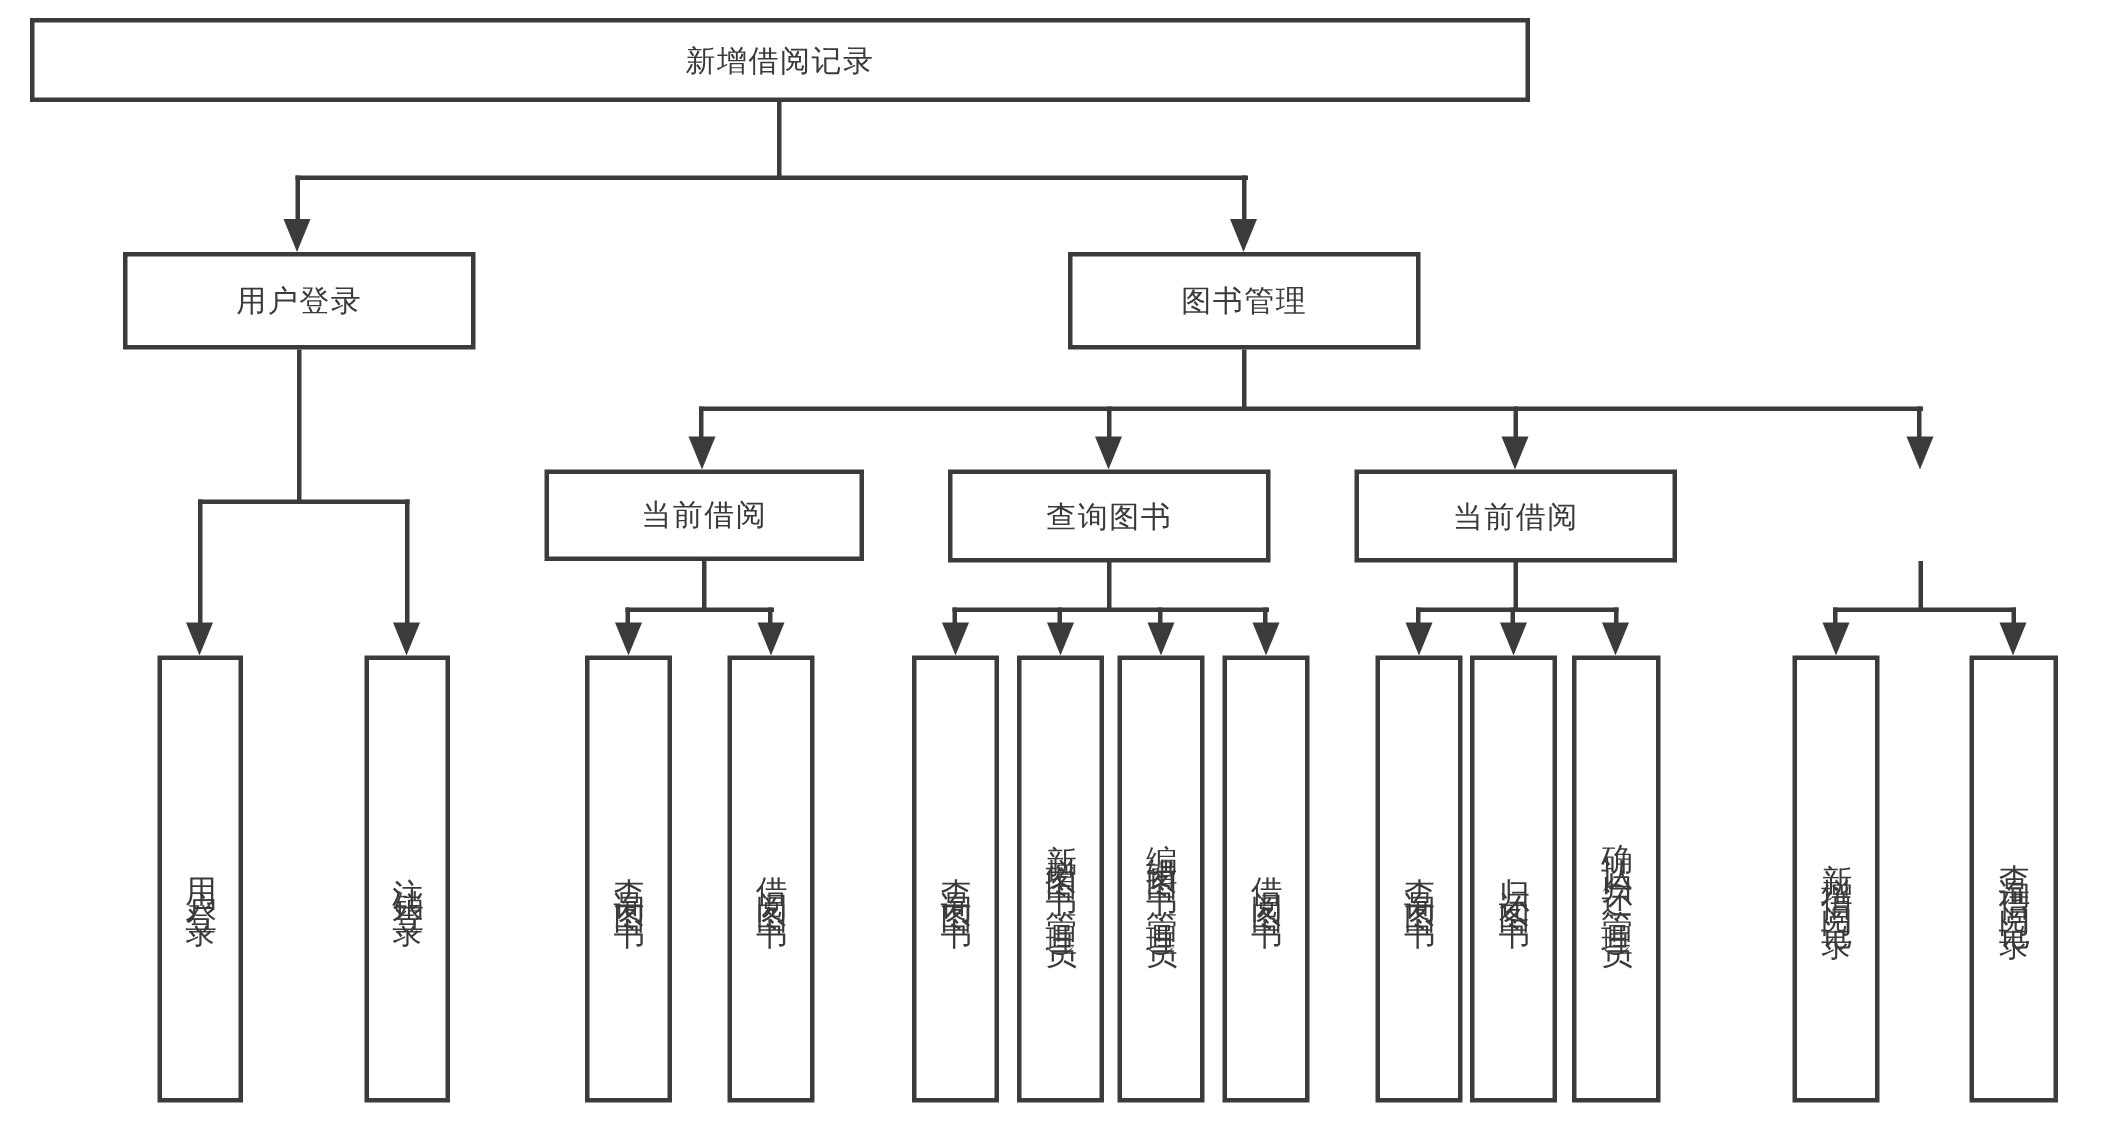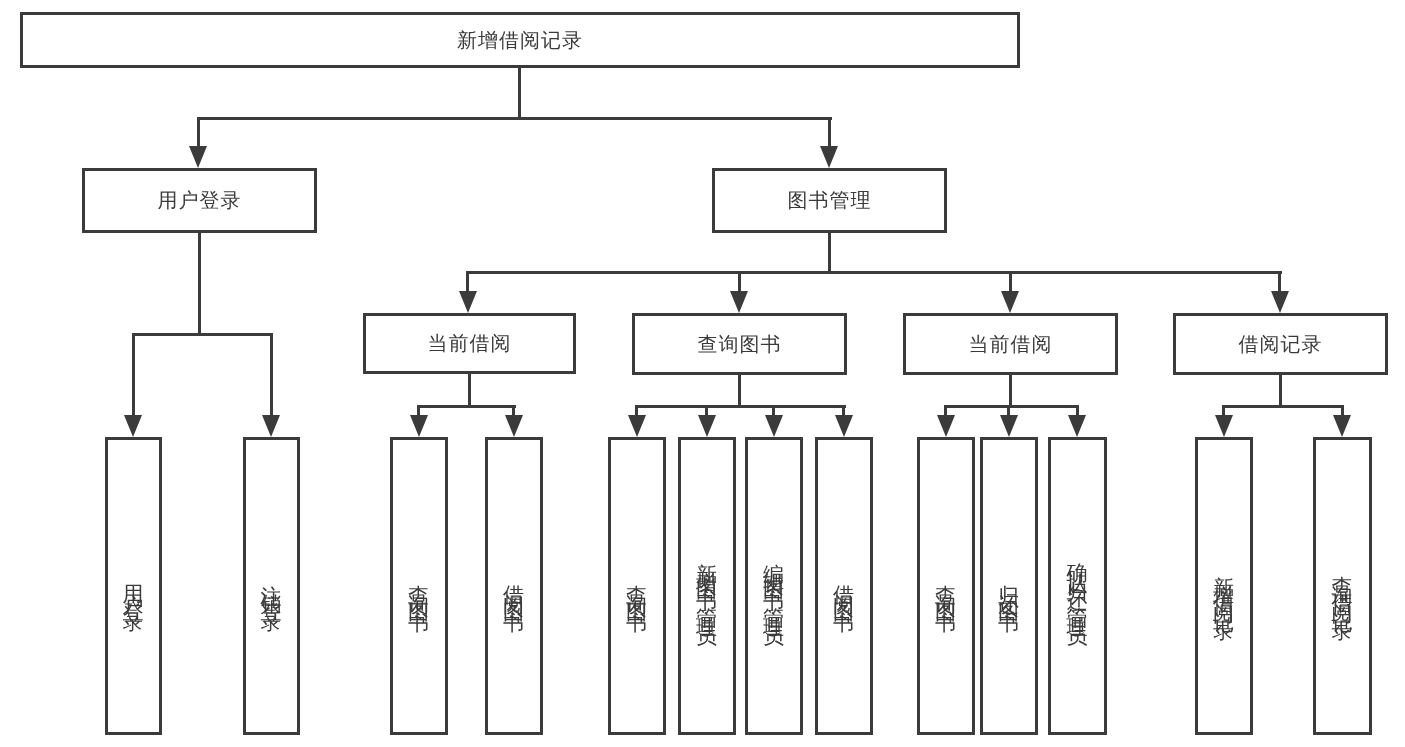--- a/index.html
+++ b/index.html
@@ -104,23 +104,20 @@
 
   <div class="box" style="left:363px;top:313px;width:213px;height:61px;">
     <span class="label-h">当前借阅</span>
   </div>
   <div class="box" style="left:632px;top:313px;width:215px;height:62px;">
     <span class="label-h">查询图书</span>
   </div>
   <div class="box" style="left:903px;top:313px;width:215px;height:62px;font-family:Liberation Mono, monospace;">
     <span class="label-h">当前借阅</span>
   </div>
-  <div class="box" style="left:1173px;top:313px;width:215px;height:62px;">
-    <span class="label-h">借阅记录</span>
-  </div>
 
   <div class="vline" style="left:468px;top:373px;height:35px;"></div>
   <div class="hline" style="left:417px;top:405px;width:99px;"></div>
   <div class="vline" style="left:417px;top:405px;height:12px;"></div>
   <div class="arrow" style="left:410px;top:415px;"></div>
   <div class="vline" style="left:512px;top:405px;height:12px;"></div>
   <div class="arrow" style="left:505px;top:415px;"></div>
 
   <div class="vline" style="left:738px;top:374px;height:34px;"></div>
   <div class="hline" style="left:635px;top:405px;width:211px;"></div>

